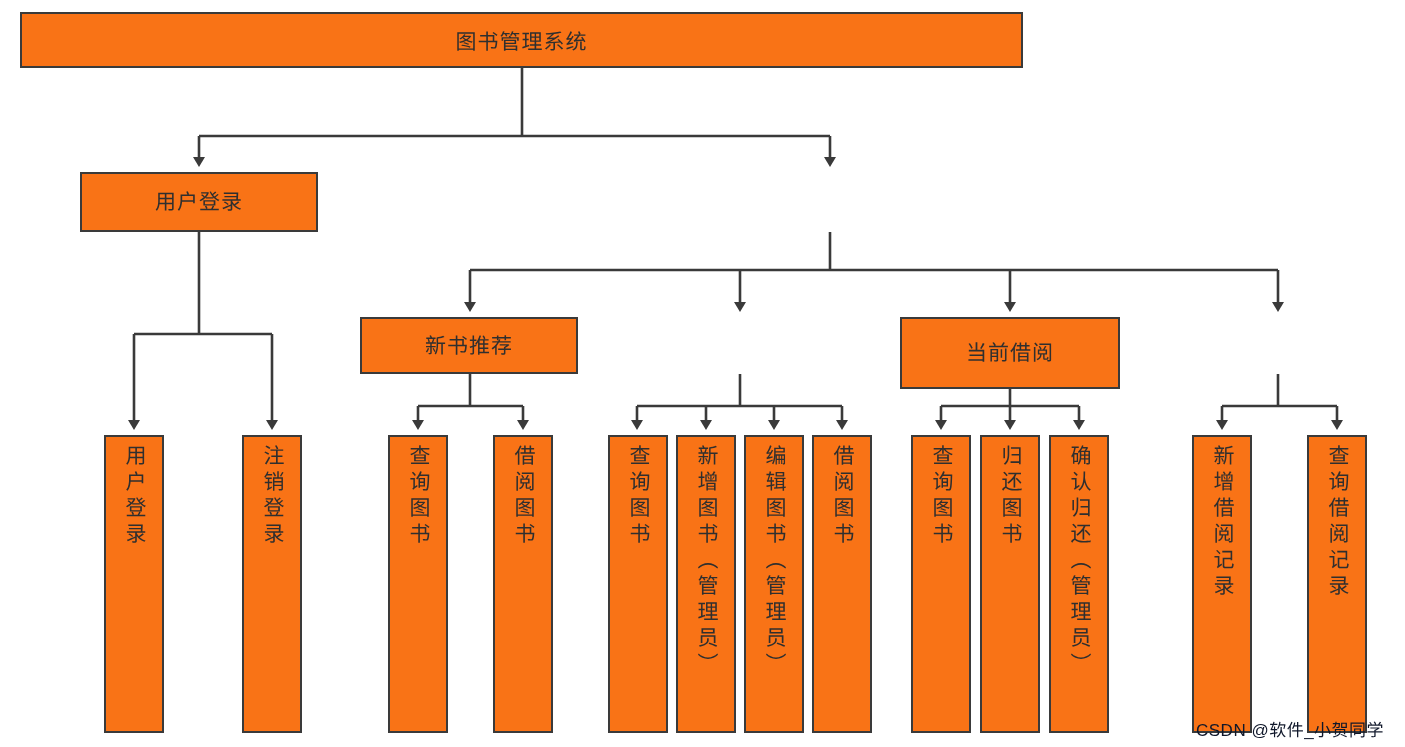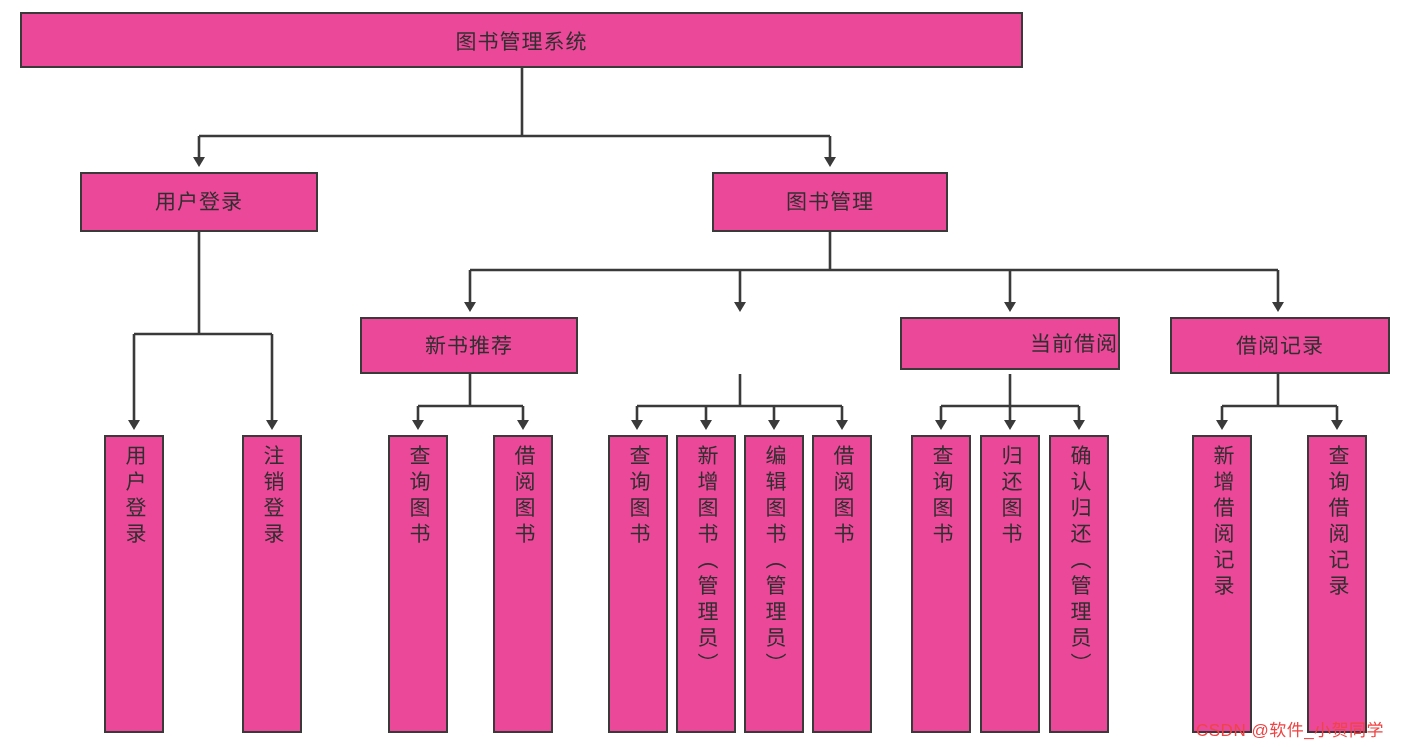--- a/index.html
+++ b/index.html
@@ -22,21 +22,21 @@
     position: absolute;
     left: 0;
     top: 0;
     width: 1405px;
     height: 747px;
     pointer-events: none;
   }
   .node {
     position: absolute;
     box-sizing: border-box;
-    background: #ec4899;
+    background: #f97316;
     border: 2px solid #3a3a3a;
     display: flex;
     align-items: center;
     justify-content: center;
     color: #2f2f2f;
   }
   .node.h {
     font-size: 21px;
     letter-spacing: 1px;
     line-height: 1.1;
@@ -55,21 +55,21 @@
     writing-mode: vertical-rl;
     text-orientation: upright;
     letter-spacing: 5px;
     line-height: 1.05;
     white-space: nowrap;
     color: #2f2f2f;
   }
   .watermark {
     position: absolute;
     font-size: 17px;
-    color: #ef4444;
+    color: #0f172a;
     white-space: nowrap;
     letter-spacing: 0.5px;
     font-family: "Liberation Sans", "DejaVu Sans", sans-serif;
   }
 </style>
 </head>
 <body>
 
 <div id="canvas">
 
@@ -124,36 +124,30 @@
   </svg>
 
   <div class="node title-node" style="left:20px; top:12px; width:1003px; height:56px;">
     <span>图书管理系统</span>
   </div>
 
   <div class="node h" style="left:80px; top:172px; width:238px; height:60px;">
     <span>用户登录</span>
   </div>
 
-  <div class="node h" style="left:712px; top:172px; width:236px; height:60px;">
-    <span>图书管理</span>
-  </div>
 
   <div class="node h" style="left:360px; top:317px; width:218px; height:57px;align-items:center;">
     <span>新书推荐</span>
   </div>
 
 
-  <div class="node h" style="left:900px; top:317px; width:220px; height:53px;justify-content:flex-end;">
+  <div class="node h" style="left:900px; top:317px; width:220px; height:72px;">
     <span>当前借阅</span>
   </div>
 
-  <div class="node h" style="left:1170px; top:317px; width:220px; height:57px;">
-    <span>借阅记录</span>
-  </div>
 
   <div class="node v" style="left:104px; top:435px; width:60px; height:298px;">
     <span class="vtext">用户登录</span>
   </div>
 
   <div class="node v" style="left:242px; top:435px; width:60px; height:298px;">
     <span class="vtext">注销登录</span>
   </div>
 
   <div class="node v" style="left:388px; top:435px; width:60px; height:298px;">

